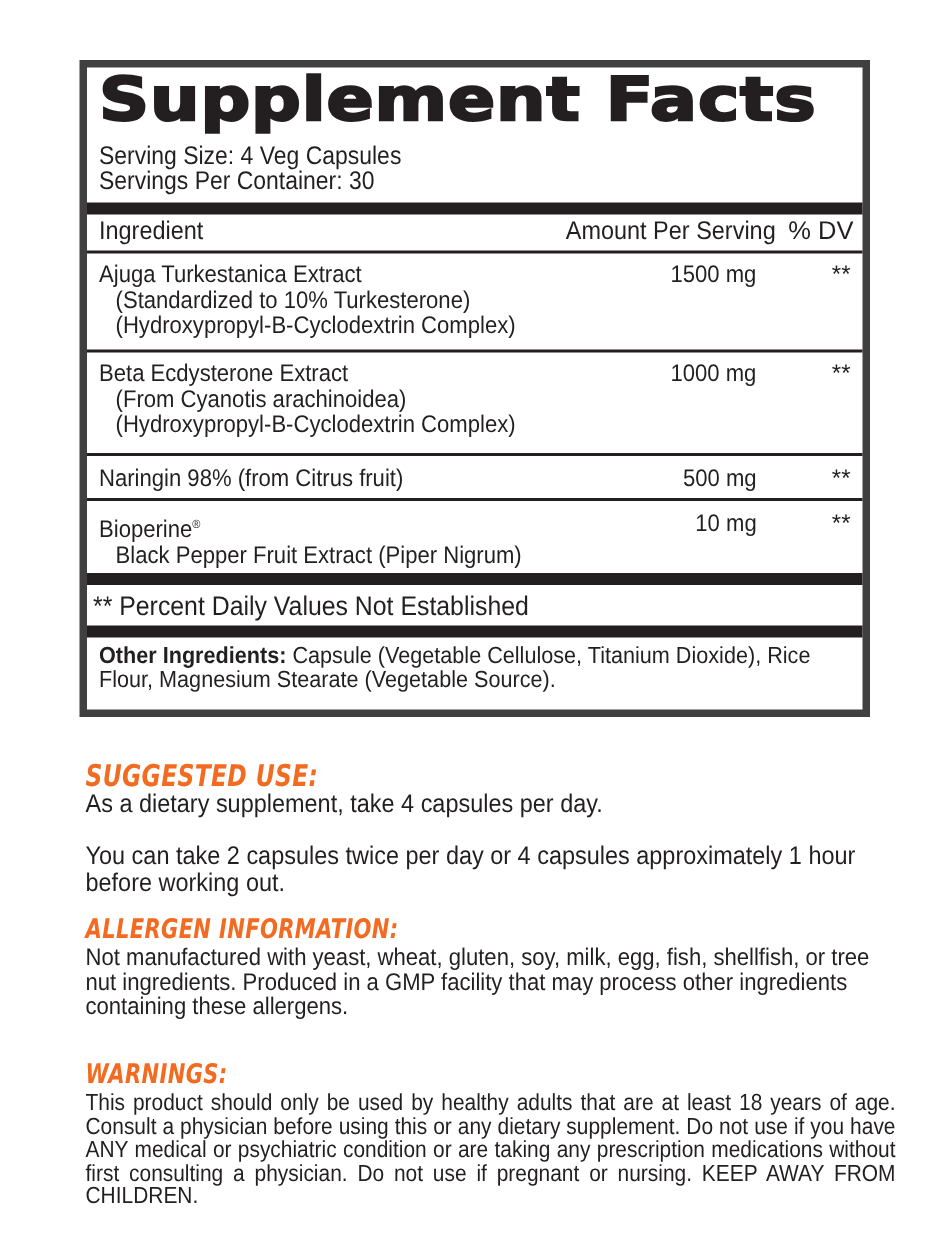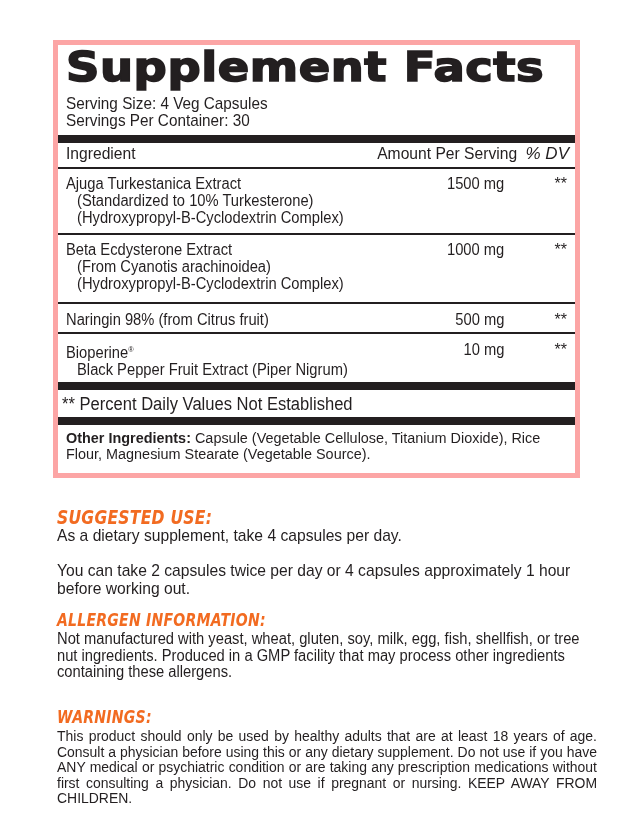--- a/index.html
+++ b/index.html
@@ -1,35 +1,35 @@
 <!DOCTYPE html>
 <html><head>
 <meta charset="utf-8">
 <style>
   html, body { margin: 0; padding: 0; background: #ffffff; }
   body { width: 620px; height: 839px; position: relative; overflow: hidden;
          font-family: "Liberation Sans", sans-serif; color: #231f20; }
   .sf-box { position: absolute; left: 53px; top: 40px; width: 517px; height: 428px;
-            border: 5px solid #fca5a5; background: #fff; }
+            border: 5px solid #404040; background: #fff; }
   .sf-title { position: absolute; left: 8px; top: -2px; font-family: "DejaVu Sans", sans-serif;
               font-weight: 900; font-size: 40px; letter-spacing: 0.5px; transform: scaleX(1.16);
               transform-origin: left top; -webkit-text-stroke: 1.6px #231f20; line-height: 1.2; }
   .sf-serving { position: absolute; left: 8px; top: 50px; font-size: 17px; line-height: 17px;
                 transform: scaleX(0.9); transform-origin: left top; }
   .bar-thick { position: absolute; left: 0; right: 0; height: 8px; background: #231f20; }
   .bar-thin { position: absolute; left: 0; right: 0; height: 2px; background: #231f20; }
   .row { position: absolute; left: 8px; right: 6px; font-size: 16px; line-height: 17px; }
   .row .name { position: absolute; left: 0; top: 0; transform: scaleX(0.92); transform-origin: left top; white-space: nowrap; }
   .row .sub { padding-left: 12px; }
   .row .amt { position: absolute; right: 65px; top: 0; transform: scaleX(0.92); transform-origin: right top; white-space: nowrap; }
   .row .dv { position: absolute; right: 2px; top: 0; white-space: nowrap; }
   .hdr { position: absolute; left: 8px; right: 6px; top: 99px; font-size: 17px; line-height: 20px; }
   .hdr .h-ing { position: absolute; left: 0; transform: scaleX(0.92); transform-origin: left top; }
   .hdr .h-amt { position: absolute; right: 52px; transform: scaleX(0.92); transform-origin: right top; white-space: nowrap; }
-  .hdr .h-dv { position: absolute; right: 0; white-space: nowrap; font-style: italic; }
+  .hdr .h-dv { position: absolute; right: 0; white-space: nowrap; }
   sup.reg { font-size: 8px; vertical-align: super; }
   .footnote { position: absolute; left: 4px; top: 349px; font-size: 18px; line-height: 20px;
               transform: scaleX(0.92); transform-origin: left top; white-space: nowrap; }
   .other { position: absolute; left: 8px; right: 30px; top: 385px; font-size: 15.5px; line-height: 16px;
            transform: scaleX(0.93); transform-origin: left top; width: 510px; }
   .other b { font-weight: bold; }
   .section-title { position: absolute; left: 57px; color: #f26b21; font-weight: 900; font-style: italic;
                    font-family: "DejaVu Sans", sans-serif; transform: scaleX(0.78); transform-origin: left top;
                    letter-spacing: 0.3px; white-space: nowrap; }
   .para { position: absolute; left: 57px; width: 560px; font-size: 17px; line-height: 18px;

